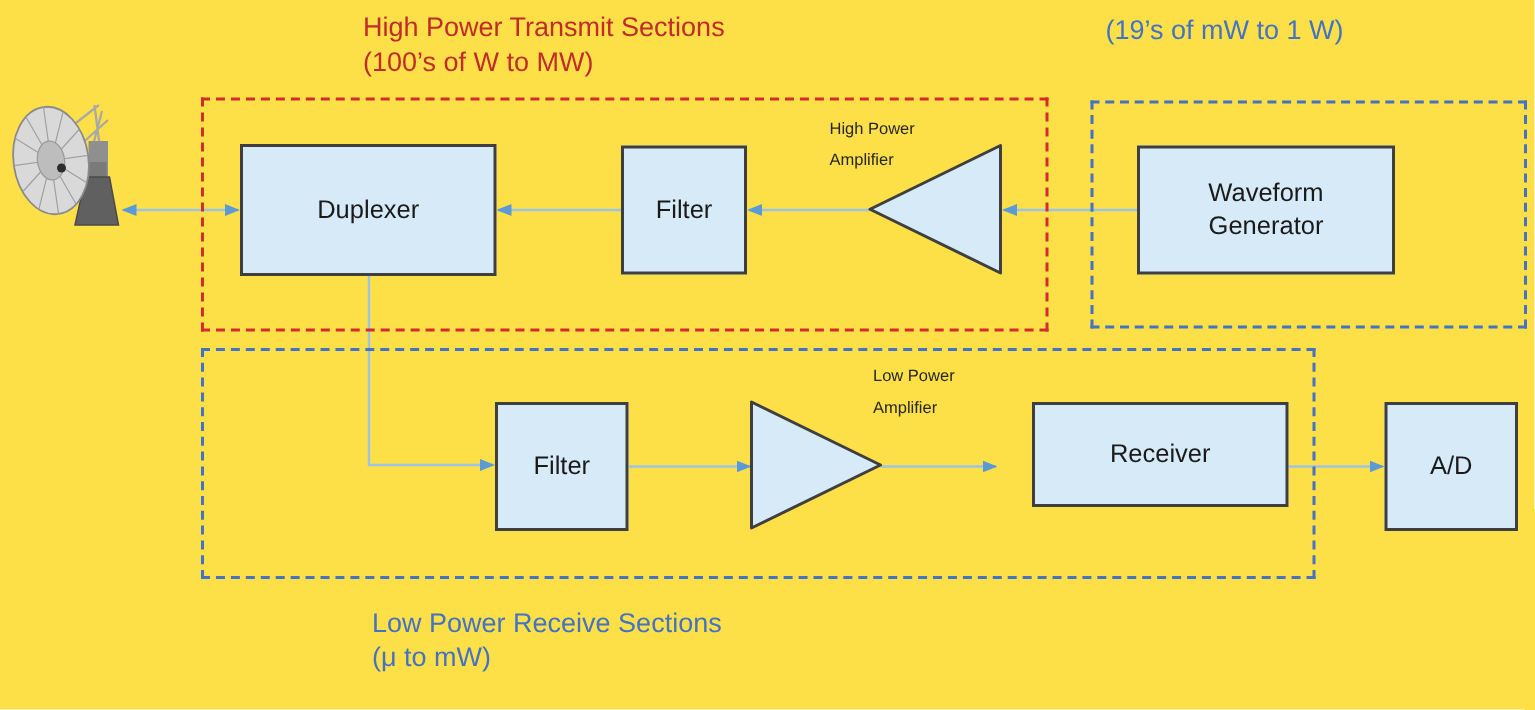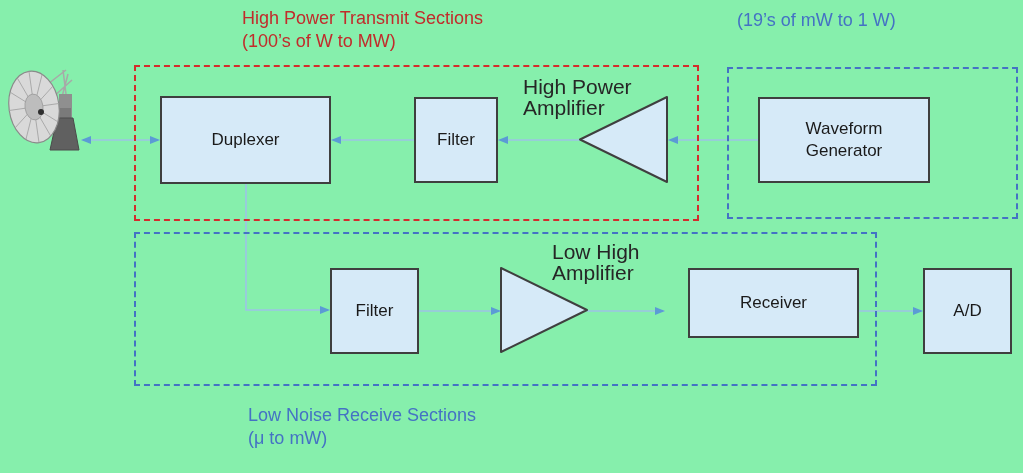--- a/index.html
+++ b/index.html
@@ -1,17 +1,17 @@
 <!DOCTYPE html>
 <html><head>
 <meta charset="utf-8">
 <style>
   html,body{margin:0;padding:0;background:#ffffff;}
   .canvas{
-    position:relative;width:1023px;height:473px;background:#86efac;
+    position:relative;width:1023px;height:473px;background:#fde047;
     font-family:"Liberation Sans", sans-serif;overflow:hidden;
   }
   svg.overlay{position:absolute;left:0;top:0;width:1023px;height:473px;}
   .region{position:absolute;box-sizing:border-box;background:transparent;}
   .region.red{border:2px dashed #D42C2C;}
   .region.blue{border:2px dashed #4472C4;}
   #region-hpt{left:134px;top:65px;width:565px;height:156px;}
   #region-lpt{left:727px;top:67px;width:291px;height:152px;}
   #region-lpr{left:134px;top:232px;width:743px;height:154px;}
   .block{
@@ -23,21 +23,21 @@
   #blk-txfilter{left:414px;top:97px;width:84px;height:86px;}
   #blk-wg{left:758px;top:97px;width:172px;height:86px;}
   #blk-rxfilter{left:330px;top:268px;width:89px;height:86px;}
   #blk-receiver{left:688px;top:268px;width:171px;height:70px;align-items:center;}
   #blk-ad{left:923px;top:268px;width:89px;height:86px;}
   #blk-wg .lbl{max-width:105px;}
   .sec-title{position:absolute;font-size:18px;line-height:23px;white-space:nowrap;}
   #title-hpt{left:242px;top:7px;color:#C12B2B;}
   #title-lpt{left:737px;top:9px;color:#4472C4;}
   #title-lpr{left:248px;top:404px;color:#4472C4;}
-  .amp-label{position:absolute;font-size:21px;line-height:21px;color:#262626;white-space:nowrap;}
+  .amp-label{position:absolute;font-size:11px;line-height:21px;color:#262626;white-space:nowrap;margin-left:30px;}
   #lbl-hpa{left:523px;top:76px;}
   #lbl-lna{left:552px;top:241px;}
 </style>
 </head>
 <body>
 
 <div class="canvas">
 
   <svg class="overlay" viewBox="0 0 1023 473" xmlns="http://www.w3.org/2000/svg">
     <defs>
@@ -77,21 +77,21 @@
   <div class="region blue" id="region-lpr"></div>
 
   <div class="sec-title" id="title-hpt">
     <div>High Power Transmit Sections</div>
     <div>(100’s of W to MW)</div>
   </div>
   <div class="sec-title" id="title-lpt">
     <div>(19’s of mW to 1 W)</div>
   </div>
   <div class="sec-title" id="title-lpr">
-    <div>Low Noise Receive Sections</div>
+    <div>Low Power Receive Sections</div>
     <div>(μ to mW)</div>
   </div>
 
   <div class="block" id="blk-duplexer">
     <span class="lbl">Duplexer</span>
   </div>
   <div class="block" id="blk-txfilter">
     <span class="lbl">Filter</span>
   </div>
   <div class="block" id="blk-wg">
@@ -105,17 +105,17 @@
   </div>
   <div class="block" id="blk-ad">
     <span class="lbl">A/D</span>
   </div>
 
   <div class="amp-label" id="lbl-hpa">
     <div>High Power</div>
     <div>Amplifier</div>
   </div>
   <div class="amp-label" id="lbl-lna">
-    <div>Low High</div>
+    <div>Low Power</div>
     <div>Amplifier</div>
   </div>
 
 </div>
 
 </body></html>

